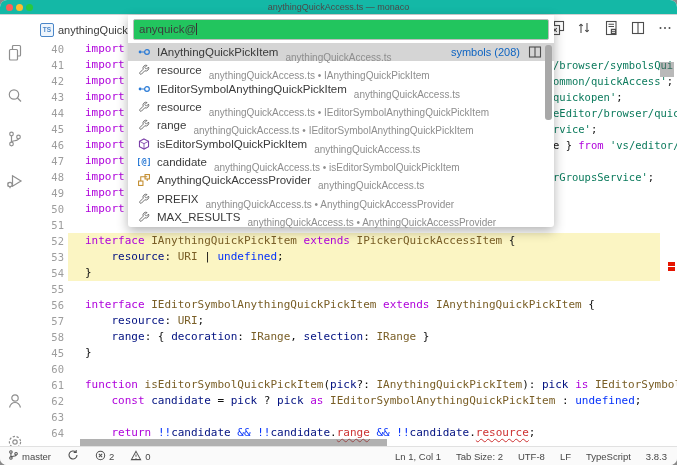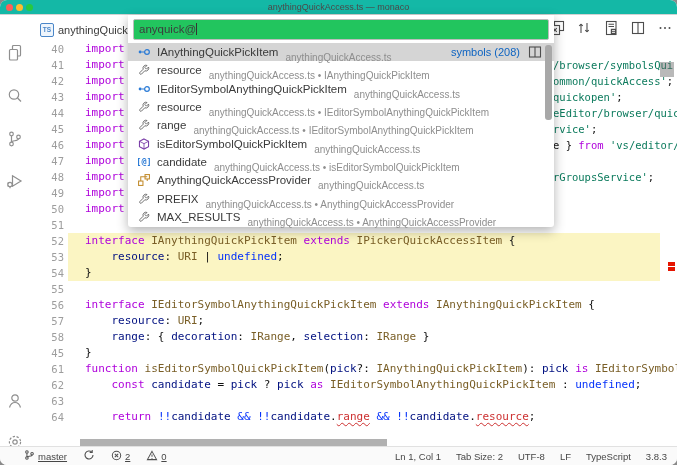--- a/index.html
+++ b/index.html
@@ -53,21 +53,21 @@
   .vicon{font-family:"DejaVu Sans Mono",monospace;font-size:8.5px;color:#2b7bd6;font-weight:bold;}
   .qname{font-size:11.5px;color:#3a3a3a;white-space:nowrap;}
   .qdesc{font-size:10px;color:#8e8e8e;margin-left:7px;white-space:nowrap;overflow:hidden;margin-top:11px;}
   .qbadge{margin-left:auto;font-size:11px;color:#0E64C2;white-space:nowrap;}
   .qsplit{width:14px;height:14px;margin-left:8px;flex:none;}
   .qsplit svg{stroke:#4d4d4d;fill:none;stroke-width:1.1;}
   .qthumb{position:absolute;right:2px;top:2px;width:7px;height:75px;background:#a8a8a8;border-radius:3px;}
 
   
   .statusbar{position:absolute;left:0;right:0;bottom:0;height:18px;background:#fafafa;border-top:1px solid #e1e1e1;display:flex;align-items:center;font-size:9.5px;color:#474747;}
-  .sb-left{display:flex;align-items:center;gap:16px;padding-left:24px;text-decoration:underline;}
+  .sb-left{display:flex;align-items:center;gap:16px;padding-left:8px;}
   .sb-right{margin-left:auto;display:flex;align-items:center;gap:15px;padding-right:10px;}
   .sbitem{display:flex;align-items:center;gap:3px;white-space:nowrap;}
   .sbitem svg{stroke:#4f4f4f;fill:none;stroke-width:1.1;}
 </style>
 </head>
 <body>
 
 <div class="window">
 
   <div class="titlebar">
@@ -177,20 +177,21 @@
         <div class="crow"><span class="ln">50</span><span class="code"><span class="tk-k">import</span></span></div>
         <div class="crow"><span class="ln">51</span><span class="code"></span></div>
         <div class="crow hl"><span class="ln">52</span><span class="code"><span class="tk-k">interface</span><span class="tk-p"> </span><span class="tk-t">IAnythingQuickPickItem</span><span class="tk-p"> </span><span class="tk-k">extends</span><span class="tk-p"> </span><span class="tk-t">IPickerQuickAccessItem</span><span class="tk-p"> {</span></span></div>
         <div class="crow hl"><span class="ln">53</span><span class="code"><span class="tk-p">    </span><span class="tk-v">resource</span><span class="tk-p">: </span><span class="tk-t">URI</span><span class="tk-p"> | </span><span class="tk-b">undefined</span><span class="tk-p">;</span></span></div>
         <div class="crow hl"><span class="ln">54</span><span class="code"><span class="tk-p">}</span></span></div>
         <div class="crow"><span class="ln">55</span><span class="code"></span></div>
         <div class="crow"><span class="ln">56</span><span class="code"><span class="tk-k">interface</span><span class="tk-p"> </span><span class="tk-t">IEditorSymbolAnythingQuickPickItem</span><span class="tk-p"> </span><span class="tk-k">extends</span><span class="tk-p"> </span><span class="tk-t">IAnythingQuickPickItem</span><span class="tk-p"> {</span></span></div>
         <div class="crow"><span class="ln">57</span><span class="code"><span class="tk-p">    </span><span class="tk-v">resource</span><span class="tk-p">: </span><span class="tk-t">URI</span><span class="tk-p">;</span></span></div>
         <div class="crow"><span class="ln">58</span><span class="code"><span class="tk-p">    </span><span class="tk-v">range</span><span class="tk-p">: { </span><span class="tk-v">decoration</span><span class="tk-p">: </span><span class="tk-t">IRange</span><span class="tk-p">, </span><span class="tk-v">selection</span><span class="tk-p">: </span><span class="tk-t">IRange</span><span class="tk-p"> }</span></span></div>
         <div class="crow"><span class="ln">45</span><span class="code"><span class="tk-p">}</span></span></div>
+        <div class="crow"><span class="ln">60</span><span class="code"></span></div>
         <div class="crow"><span class="ln">61</span><span class="code"><span class="tk-k">function</span><span class="tk-p"> </span><span class="tk-t">isEditorSymbolQuickPickItem</span><span class="tk-p">(</span><span class="tk-v">pick</span><span class="tk-p">?: </span><span class="tk-t">IAnythingQuickPickItem</span><span class="tk-p">): </span><span class="tk-v">pick</span><span class="tk-p"> </span><span class="tk-k">is</span><span class="tk-p"> </span><span class="tk-t">IEditorSymbolAnythingQuickPickItem</span></span></div>
         <div class="crow"><span class="ln">62</span><span class="code"><span class="tk-p">    </span><span class="tk-k">const</span><span class="tk-p"> </span><span class="tk-v">candidate</span><span class="tk-p"> = </span><span class="tk-v">pick</span><span class="tk-p"> ? </span><span class="tk-v">pick</span><span class="tk-p"> </span><span class="tk-k">as</span><span class="tk-p"> </span><span class="tk-t">IEditorSymbolAnythingQuickPickItem</span><span class="tk-p"> : </span><span class="tk-b">undefined</span><span class="tk-p">;</span></span></div>
         <div class="crow"><span class="ln">63</span><span class="code"></span></div>
         <div class="crow"><span class="ln">64</span><span class="code"><span class="tk-p">    </span><span class="tk-k">return</span><span class="tk-p"> </span><span class="tk-b">!!</span><span class="tk-v">candidate</span><span class="tk-p"> </span><span class="tk-b">&amp;&amp;</span><span class="tk-p"> </span><span class="tk-b">!!</span><span class="tk-v">candidate</span><span class="tk-p">.</span><span class="tk-e">range</span><span class="tk-p"> </span><span class="tk-b">&amp;&amp;</span><span class="tk-p"> </span><span class="tk-b">!!</span><span class="tk-v">candidate</span><span class="tk-p">.</span><span class="tk-e">resource</span><span class="tk-p">;</span></span></div>
       </div>
 
     <div class="vthumb"></div>
     <div class="hthumb"></div>
     <div class="rulermark">
         <div></div>

